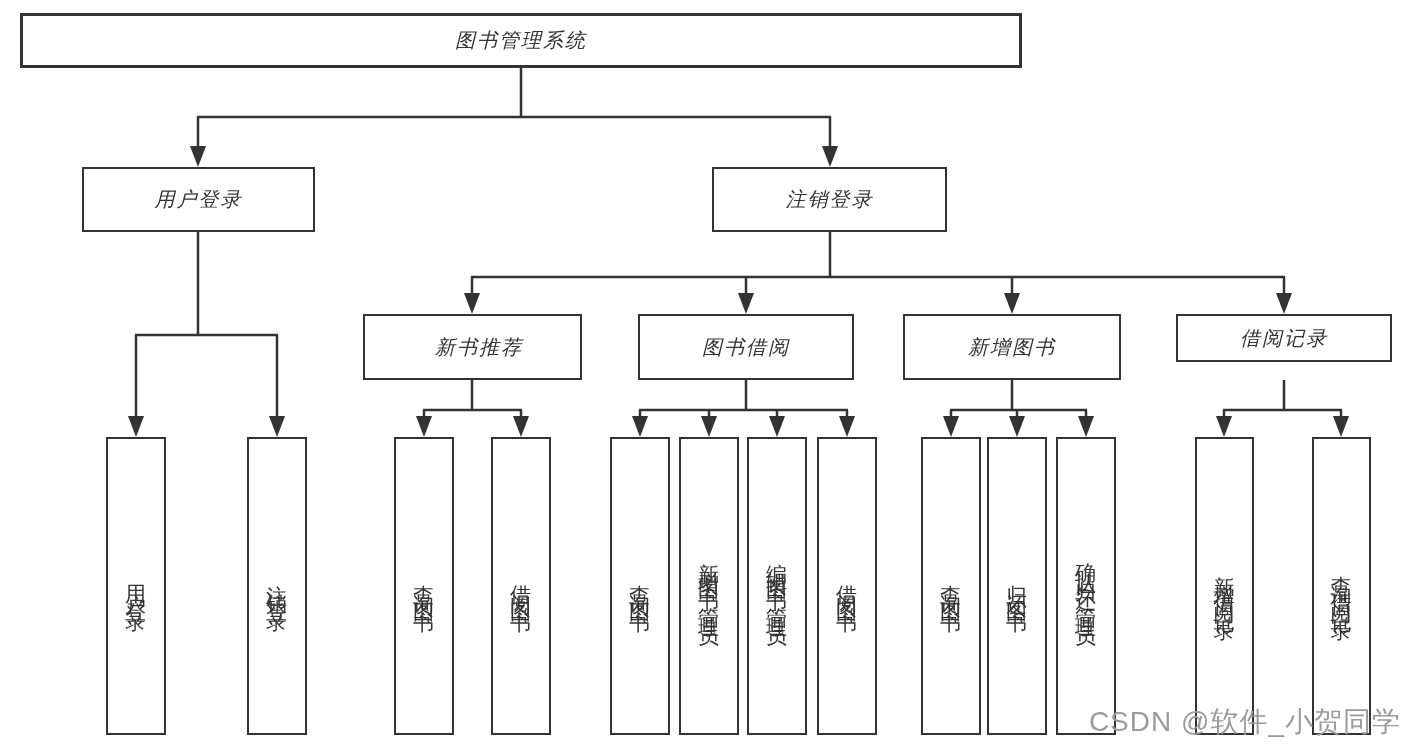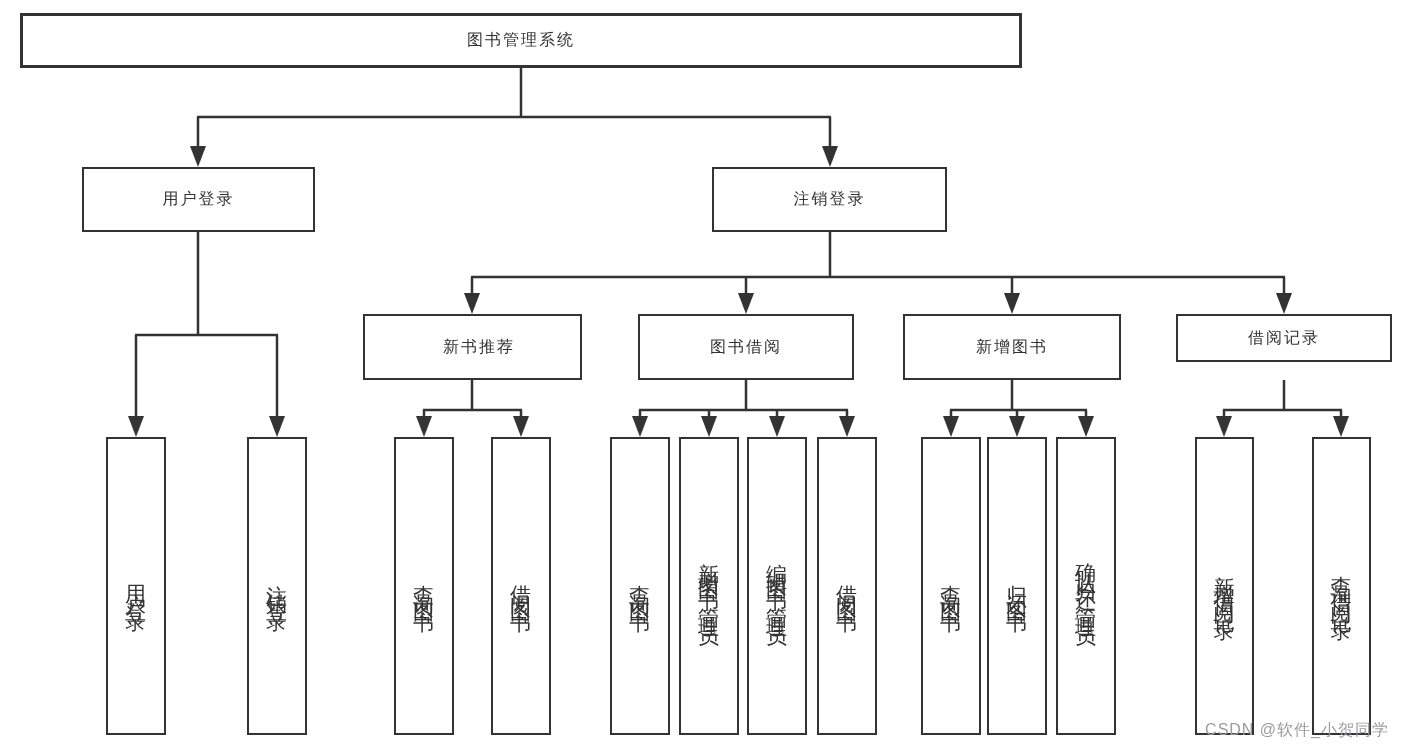--- a/index.html
+++ b/index.html
@@ -29,36 +29,37 @@
     color: var(--text-color, #333333);
     display: flex;
     align-items: center;
     justify-content: center;
     z-index: 2;
   }
   .node-l1 {
     border-width: 3px;
   }
   .node-h .node-label {
-    font-size: 16px;
+    font-size: 20px;
     letter-spacing: 2px;
     white-space: nowrap;
+    font-style: italic;
   }
   .node-v .node-label {
     writing-mode: vertical-rl;
     font-size: 21px;
     letter-spacing: 9px;
     line-height: 1;
     white-space: nowrap;
   }
   .watermark {
     position: absolute;
-    right: 16px;
+    right: 4px;
     bottom: 6px;
-    font-size: 16px;
+    font-size: 28px;
     letter-spacing: 1px;
     color: var(--watermark-color, #9b9b9f);
     z-index: 3;
     white-space: nowrap;
   }
 </style>
 </head>
 <body>
 
 <div id="stage" style="width: 1405px; height: 747px;">

